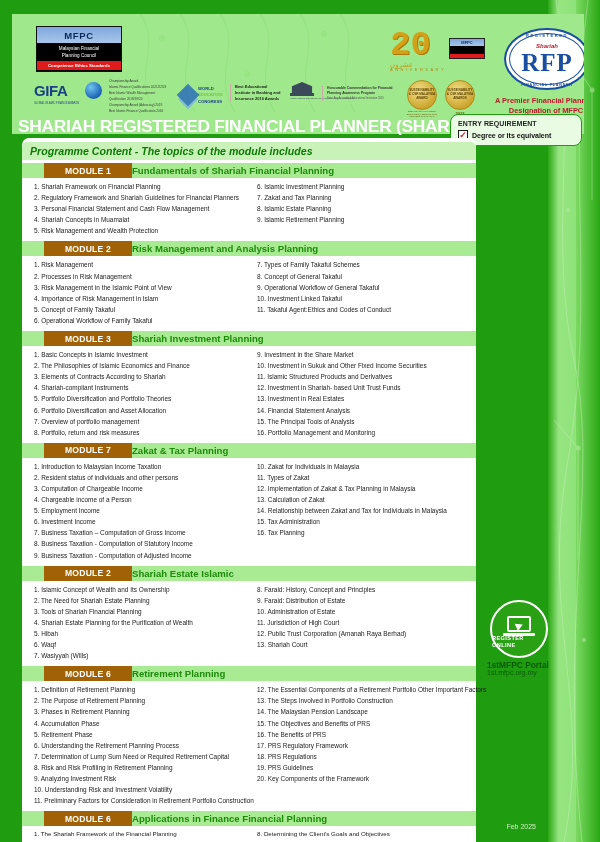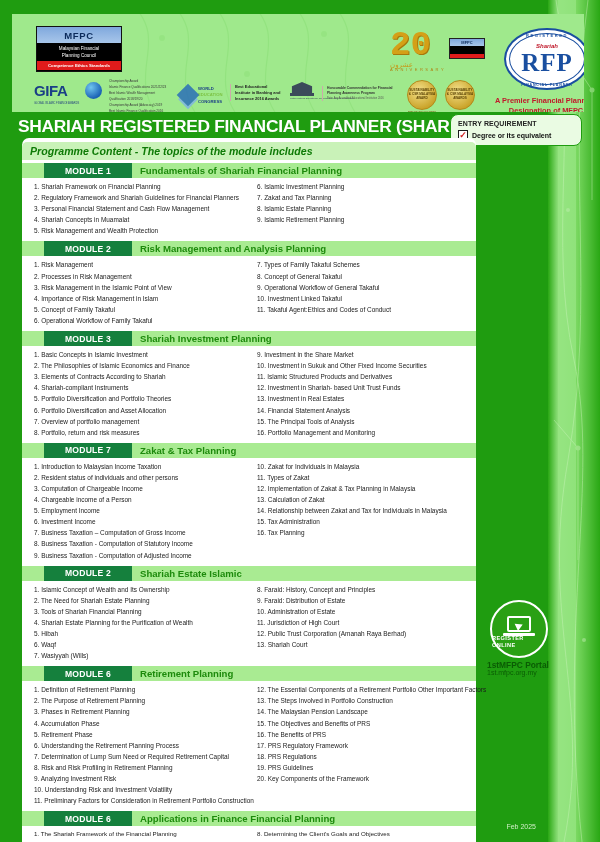--- a/index.html
+++ b/index.html
@@ -24,21 +24,21 @@
   .deco-right:before{
     content:""; position:absolute; left:10px; top:0; bottom:0; width:18px;
     background:#a9ee96; opacity:.55;
   }
   .deco-lines{
     position:absolute; right:0; top:0; bottom:0; width:52px; overflow:hidden; opacity:.5;
   }
 
   
   .header {
-    position:absolute; left:12px; top:14px; right:16px; height:98px;
+    position:absolute; left:12px; top:14px; right:16px; height:120px;
     background:#9fe98c;
     overflow:hidden;
   }
   .header-bg-lines{
     position:absolute; inset:0; opacity:.35;
   }
   .mfpc-logo{
     position:absolute; left:24px; top:12px; width:86px; height:46px;
     border:1.5px solid #111; background:#000;
   }
@@ -144,26 +144,26 @@
   }
   .prog-head{
     background:#c9f2b8; margin:0 0 0 0; padding:3px 8px;
     font-size:10.6px; font-style:italic; font-weight:bold; color:#0e7a06;
     border-radius:5px 5px 0 0;
   }
   .mod-bar{
     display:flex; align-items:center; background:#a9eb92; margin-top:3px;
   }
   .mod-tag{
-    background:#15803d; color:#fff; font-size:8.6px; font-weight:bold;
+    background:#a16207; color:#fff; font-size:8.6px; font-weight:bold;
     padding:2.5px 0; width:88px; text-align:center; letter-spacing:.2px;
     margin-left:22px;
   }
   .mod-title{
-    color:#1d8a0c; font-size:9.6px; font-weight:bold; padding-left:8px;
+    color:#1d8a0c; font-size:9.6px; font-weight:bold; padding-left:0;
   }
   .cols{
     display:flex; padding:3px 0 2px 0;
   }
   .col{ width:50%; padding-left:12px; }
   .col.r{ padding-left:8px; }
   .col li{
     list-style:none; font-size:6.45px; color:#1a1a1a; line-height:1.72;
     white-space:nowrap;
   }

